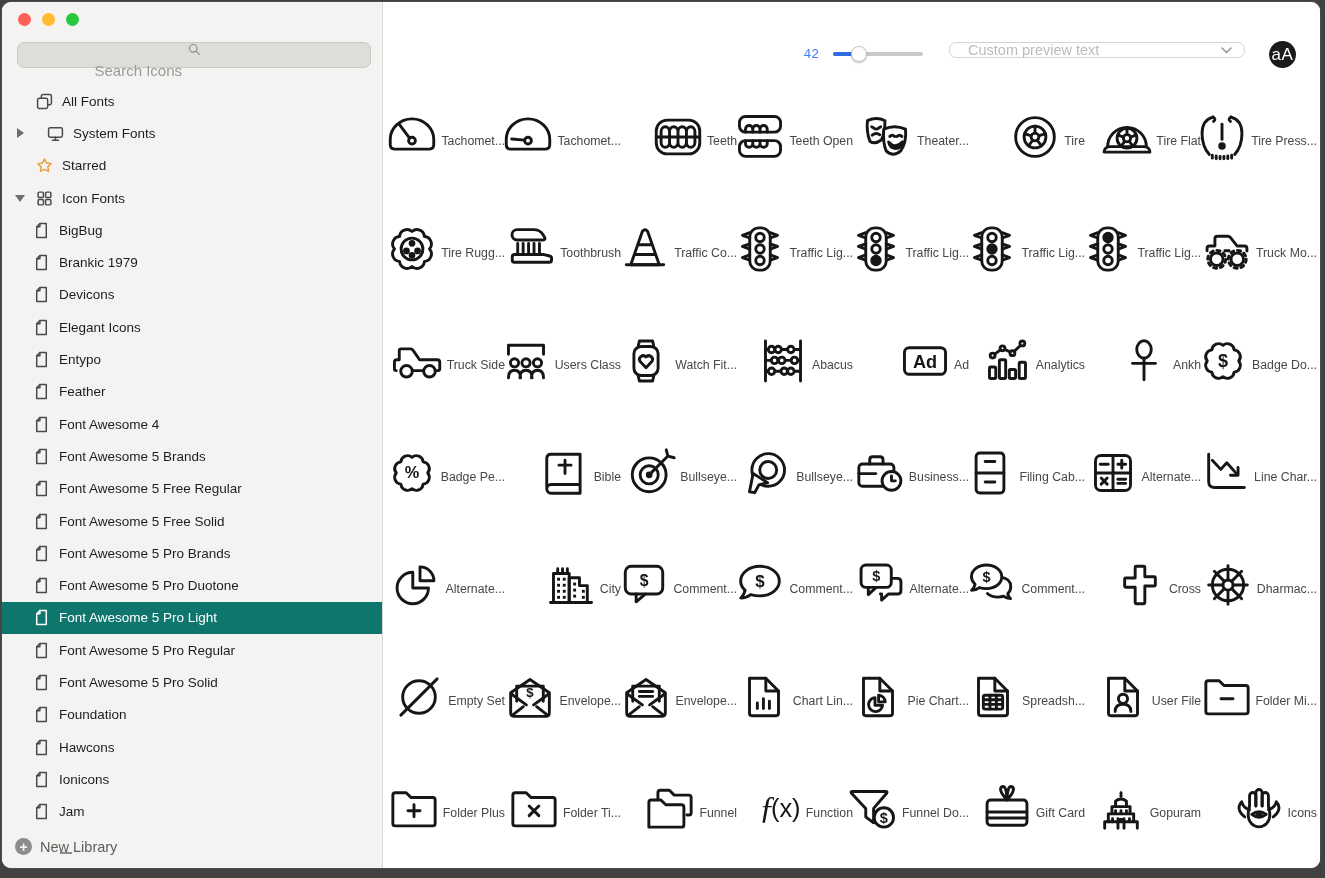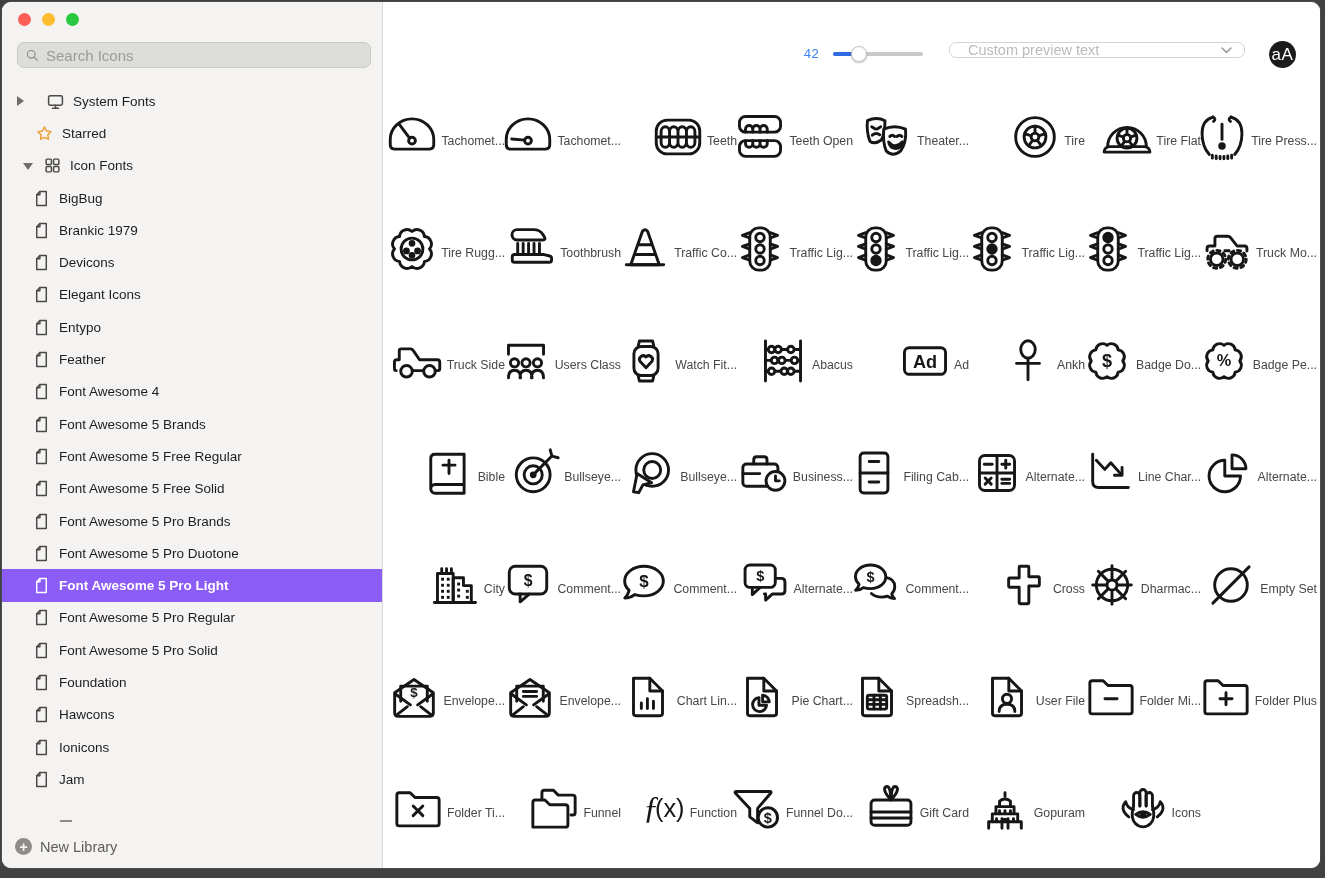--- a/index.html
+++ b/index.html
@@ -9,30 +9,30 @@
           border-radius:10px;border:1px solid rgba(0,0,0,.7);overflow:hidden;}
   
   .sidebar{position:absolute;left:0;top:0;bottom:0;width:380px;background:#f4f3f2;
            border-right:1px solid #d8d7d6;}
   .tl-dot{position:absolute;width:13px;height:13px;border-radius:50%;top:11px;}
   .tl-red{left:16px;background:#fe5f57;}
   .tl-yellow{left:40px;background:#febc2e;}
   .tl-green{left:64px;background:#28c840;}
   .search{position:absolute;left:15px;top:40px;width:354px;height:26px;background:#ddddda;
           border:1px solid #c9c8c6;border-radius:7px;box-sizing:border-box;
-          display:flex;align-items:center;padding:0 8px;gap:5px;}
+          display:flex;align-items:center;padding:0 8px;gap:5px;flex-direction:column;}
   .search input{border:none;background:transparent;outline:none;flex:1;font-size:15px;
           color:#4a4a4a;font-family:"Liberation Sans",sans-serif;}
   .search input::placeholder{color:#9b9a98;}
   .tree{position:absolute;left:0;top:83px;right:0;}
   .srow{height:32.3px;display:flex;align-items:center;color:#1d1d1f;font-size:13.5px;}
   .srow .lbl{margin-left:9px;white-space:nowrap;}
   .srow.top{padding-left:34px;}
   .srow.child{padding-left:31px;}
-  .srow.selected{background:#8b5cf6;color:#fff;font-weight:700;}
+  .srow.selected{background:#0f766e;color:#fff;font-weight:400;}
   .disc{position:absolute;left:15px;width:0;height:0;}
   .disc.collapsed{border-top:5px solid transparent;border-bottom:5px solid transparent;
                   border-left:7px solid #6f6e6c;}
   .disc.expanded{border-left:5px solid transparent;border-right:5px solid transparent;
                  border-top:7px solid #6f6e6c;}
   .s16{width:17px;height:17px;stroke:#4a4947;stroke-width:1.4;fill:none;
        stroke-linecap:round;stroke-linejoin:round;flex:none;}
   .selected .s16{stroke:#fff;}
   .clip-stub{height:32.3px;position:relative;}
   .clip-stub i{position:absolute;left:58px;top:24px;width:12px;height:2px;background:#8d8c8a;display:block;}
@@ -76,35 +76,42 @@
 
     <div class="search">
       <svg class="s16" style="width:13px;height:13px;stroke:#8b8a88;" viewBox="0 0 16 16">
         <circle cx="6.5" cy="6.5" r="4.7"></circle>
           <path d="M10.2 10.2 L14 14"></path>
       </svg>
       <input type="text" placeholder="Search Icons" style="">
     </div>
 
     <div class="tree">
+      <div class="srow top" style="position:relative;">
+        <svg class="s16" viewBox="0 0 16 16">
+          <rect x="5" y="1.5" width="9.5" height="9.5" rx="1.6"></rect>
+          <rect x="1.5" y="5" width="9.5" height="9.5" rx="1.6" fill="#f4f3f2"></rect>
+        </svg>
+        <span class="lbl">All Fonts</span>
+      </div>
       <div class="srow top" style="position:relative;padding-left:45px;">
         <span class="disc collapsed" style="top:11px;"></span>
         <svg class="s16" viewBox="0 0 16 16">
           <rect x="1.5" y="2.5" width="13" height="9" rx="1.6"></rect>
           <path d="M8 11.5 v2.3 M5.2 14.3 h5.6"></path>
         </svg>
         <span class="lbl">System Fonts</span>
       </div>
       <div class="srow top" style="position:relative;">
         <svg class="s16" viewBox="0 0 16 16">
           <path stroke="#e9a13b" d="M8 1.8 l1.9 3.9 4.3 0.6 -3.1 3 0.7 4.3 -3.8 -2 -3.8 2 0.7 -4.3 -3.1 -3 4.3 -0.6 z"></path>
         </svg>
         <span class="lbl">Starred</span>
       </div>
-      <div class="srow top" style="position:relative;margin-left:8px;">
+      <div class="srow top" style="position:relative;">
         <span class="disc expanded" style="top:13px;left:13px;"></span>
         <svg class="s16" viewBox="0 0 16 16">
           <rect x="2" y="2" width="5" height="5" rx="1"></rect>
             <rect x="9" y="2" width="5" height="5" rx="1"></rect>
           <rect x="2" y="9" width="5" height="5" rx="1"></rect>
             <rect x="9" y="9" width="5" height="5" rx="1"></rect>
         </svg>
         <span class="lbl">Icon Fonts</span>
       </div>
       <div id="font-list">
@@ -467,20 +474,34 @@
         </div>
         <div class="cell">
           <span><svg class="g48" viewBox="0 0 48 48">
               <rect x="7" y="13" width="34" height="22" rx="4"></rect>
               <text x="24" y="29.5" font-size="15" font-weight="600" text-anchor="middle" fill="#161616" stroke="none" font-family="Liberation Sans, sans-serif">Ad</text>
             </svg></span>
           <span class="glabel">Ad</span>
         </div>
         <div class="cell">
           <span><svg class="g48" viewBox="0 0 48 48">
+              <rect x="9.5" y="29" width="5.2" height="9.5" rx="1"></rect>
+              <rect x="17.7" y="23" width="5.2" height="15.5" rx="1"></rect>
+              <rect x="25.9" y="31" width="5.2" height="7.5" rx="1"></rect>
+              <rect x="34.1" y="25" width="5.2" height="13.5" rx="1"></rect>
+              <path d="M12.1 19.5 L20.3 13.5 28.5 17.5 36.7 9.5"></path>
+              <circle cx="12.1" cy="19.5" r="2" fill="#fff"></circle>
+              <circle cx="20.3" cy="13.5" r="2" fill="#fff"></circle>
+              <circle cx="28.5" cy="17.5" r="2" fill="#fff"></circle>
+              <circle cx="36.7" cy="9.5" r="2" fill="#fff"></circle>
+            </svg></span>
+          <span class="glabel">Analytics</span>
+        </div>
+        <div class="cell">
+          <span><svg class="g48" viewBox="0 0 48 48">
               <ellipse cx="24" cy="14.5" rx="6" ry="7.2"></ellipse>
               <path d="M24 21.7 V39.5 M14.5 26 h19"></path>
             </svg></span>
           <span class="glabel">Ankh</span>
         </div>
         <div class="cell">
           <span><svg class="g48" viewBox="0 0 48 48">
               <path d="M37 24 A5.6 5.6 0 0 1 33.2 33.2 A5.6 5.6 0 0 1 24 37 A5.6 5.6 0 0 1 14.8 33.2 A5.6 5.6 0 0 1 11 24 A5.6 5.6 0 0 1 14.8 14.8 A5.6 5.6 0 0 1 24 11 A5.6 5.6 0 0 1 33.2 14.8 A5.6 5.6 0 0 1 37 24 Z"></path>
               <text x="24" y="29" font-size="15" font-weight="600" text-anchor="middle" fill="#161616" stroke="none" font-family="Liberation Sans, sans-serif">$</text>
             </svg></span>

